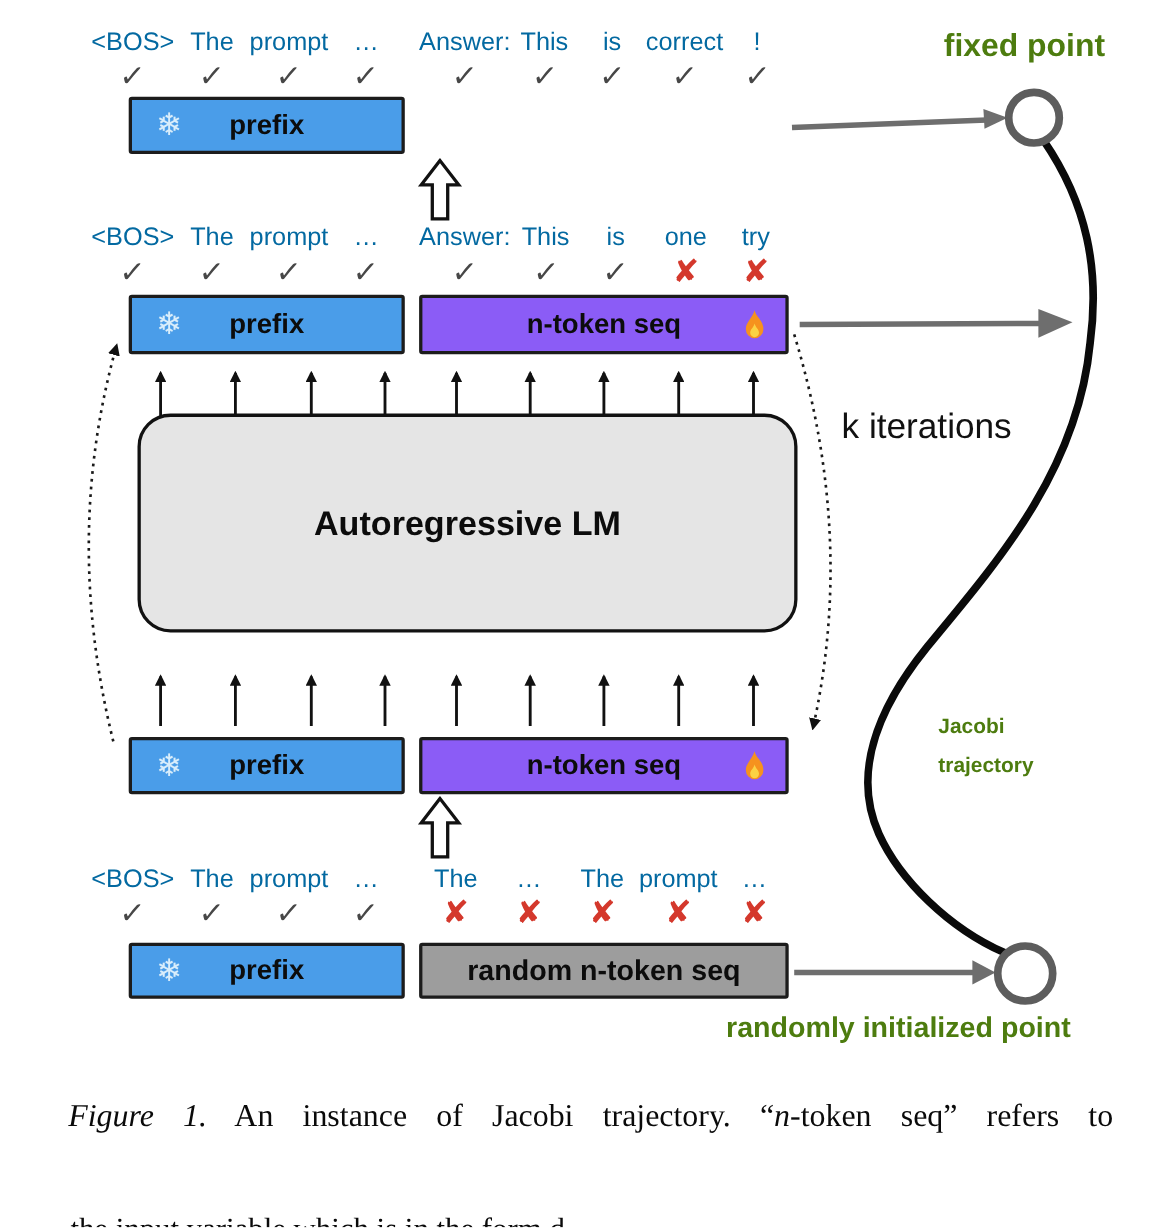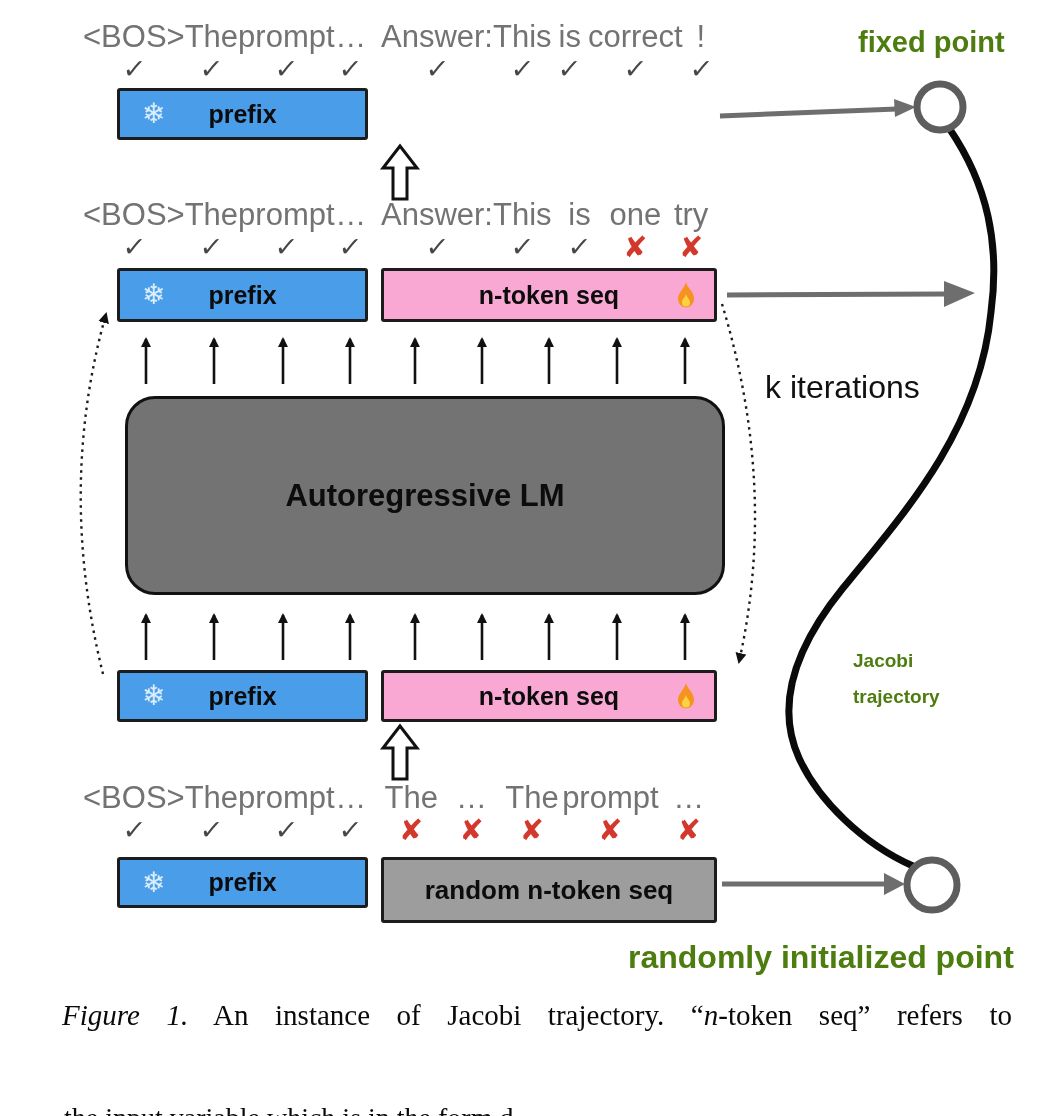--- a/index.html
+++ b/index.html
@@ -6,47 +6,47 @@
   .canvas{position:relative;width:1062px;height:1116px;background:#fff;overflow:hidden;
           font-family:"Liberation Sans","DejaVu Sans",sans-serif;color:#111;}
   .overlay{position:absolute;left:0;top:0;width:1062px;height:1116px;pointer-events:none;}
 
   
   .trow{position:absolute;left:0;width:1062px;}
   .tgroup{position:absolute;top:0;display:flex;}
   .tg-a{left:83px;width:284px;}
   .tg-b{left:381px;width:338px;}
   .cell{flex:1;display:flex;flex-direction:column;align-items:center;}
-  .tok{font-size:31px;line-height:30px;color:#737373;white-space:nowrap;}
+  .tok{font-size:23px;line-height:30px;color:#0369a1;white-space:nowrap;}
   .mark{font-size:27px;line-height:34px;font-weight:bold;color:#474747;transform:skewX(-6deg);}
   .mark[data-state="wrong"]{color:#d4382c;font-size:29px;transform:none;}
 
   
   .box{position:absolute;box-sizing:border-box;border:3px solid #1c1c1c;border-radius:3px;
        display:flex;align-items:center;justify-content:center;}
   .box .lbl{font-weight:bold;font-size:25px;color:#0c0c0c;white-space:nowrap;}
   .box .lbl.small{font-size:26px;}
   .blue{background:#4a9de9;}
   .orange{background:#e9a63d;}
-  .red{background:#f9a8d4;}
+  .red{background:#8b5cf6;}
   .gray{background:#9d9d9d;}
   .snow{position:absolute;left:22px;top:50%;transform:translateY(-50%);font-size:28px;line-height:28px;
         color:#d9eefc;text-shadow:0 0 1px #7fb6e6;font-family:"DejaVu Sans",sans-serif;}
   .flame{position:absolute;right:16px;top:50%;transform:translateY(-50%);width:24px;height:28px;}
 
-  .lm-box{position:absolute;left:125px;top:396px;width:600px;height:199px;box-sizing:border-box;
-          border:3px solid #111;border-radius:30px;background:#737373;display:flex;align-items:center;justify-content:center;}
+  .lm-box{position:absolute;left:125px;top:376px;width:600px;height:199px;box-sizing:border-box;
+          border:3px solid #111;border-radius:30px;background:#e5e5e5;display:flex;align-items:center;justify-content:center;}
   .lm-box .lbl{font-weight:bold;font-size:31px;color:#0c0c0c;}
 
   
   .sideLabel{position:absolute;font-weight:bold;color:#4d7c0f;white-space:nowrap;}
   .fixedPoint{left:858px;top:26px;font-size:29px;}
   .kIter{left:765px;top:369px;font-size:32px;font-weight:normal;color:#111;}
   .jacobi{left:853px;top:643px;font-size:19px;line-height:36px;}
-  .randPoint{left:628px;top:919px;font-size:32px;margin-top:20px;}
+  .randPoint{left:660px;top:919px;font-size:26px;}
 
   
   .caption{position:absolute;left:62px;top:995px;width:950px;
            font-family:"Liberation Serif","DejaVu Serif",serif;font-size:29px;line-height:41px;color:#0a0a0a;}
   .caption .cline{text-align:justify;text-align-last:justify;font-family:Liberation Serif, serif;}
   .caption .cline:last-child{text-align-last:justify;}
   .caption i{font-style:italic;}
   .clipped{position:absolute;left:64px;top:1101px;width:950px;height:15px;overflow:hidden;
            font-family:"Liberation Serif","DejaVu Serif",serif;font-size:28px;line-height:34px;color:#0a0a0a;}
 </style>
@@ -282,21 +282,21 @@
     <svg class="flame" viewBox="0 0 24 28">
       <path d="M12 1 C13 7 20 10 20 18 A8 8.5 0 0 1 4 18 C4 12 10 8 12 1 Z" fill="#f6921e"></path>
       <path d="M12 13 C13 17 16 18 16 21.5 A4 4 0 0 1 8 21.5 C8 18 11 17 12 13 Z" fill="#fcd244"></path>
     </svg>
   </div>
 
   <div class="box blue" style="left:117px;top:857px;width:251px;height:51px;">
     <span class="snow">❄</span>
     <span class="lbl">prefix</span>
   </div>
-  <div class="box gray" style="left:381px;top:857px;width:336px;height:66px;">
+  <div class="box gray" style="left:381px;top:857px;width:336px;height:51px;">
     <span class="lbl small">random n-token seq</span>
   </div>
 
   <div class="sideLabel fixedPoint">fixed point</div>
   <div class="sideLabel kIter">k iterations</div>
   <div class="sideLabel jacobi">
     <div>Jacobi</div>
     <div>trajectory</div>
   </div>
   <div class="sideLabel randPoint">randomly initialized point</div>

